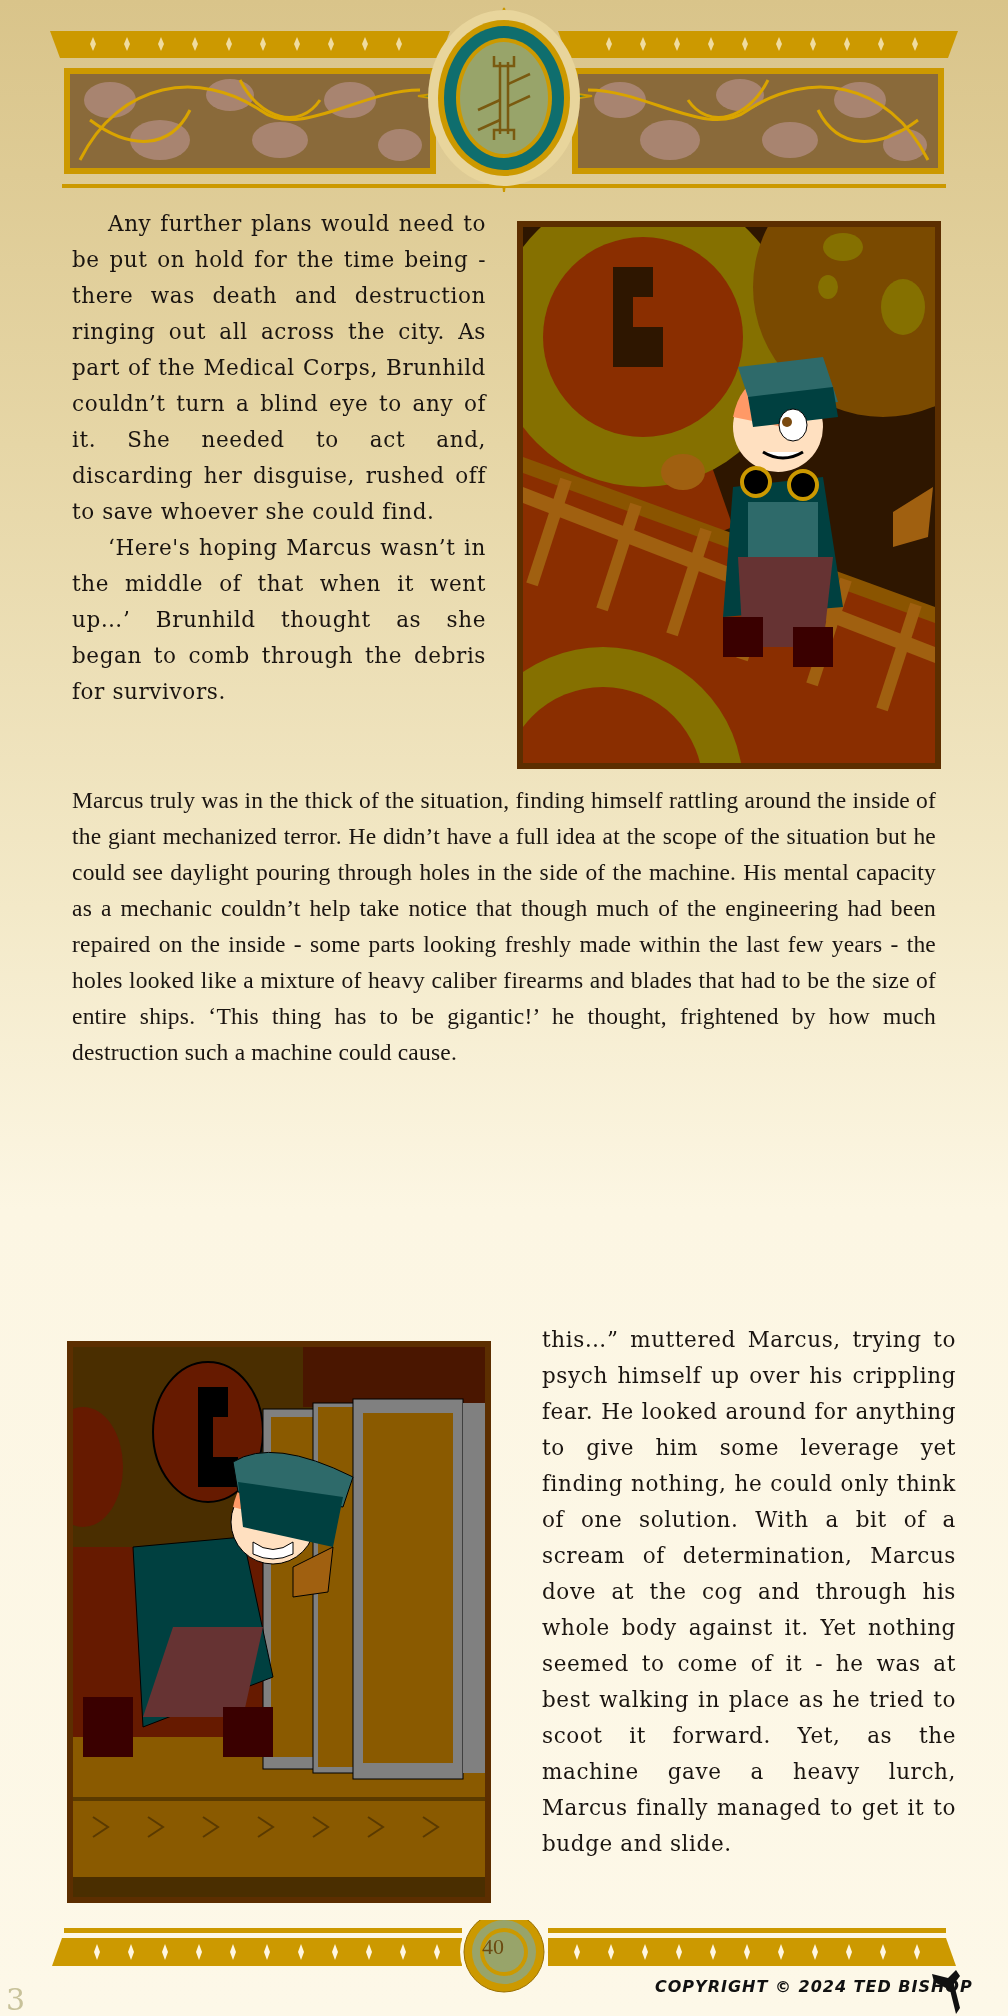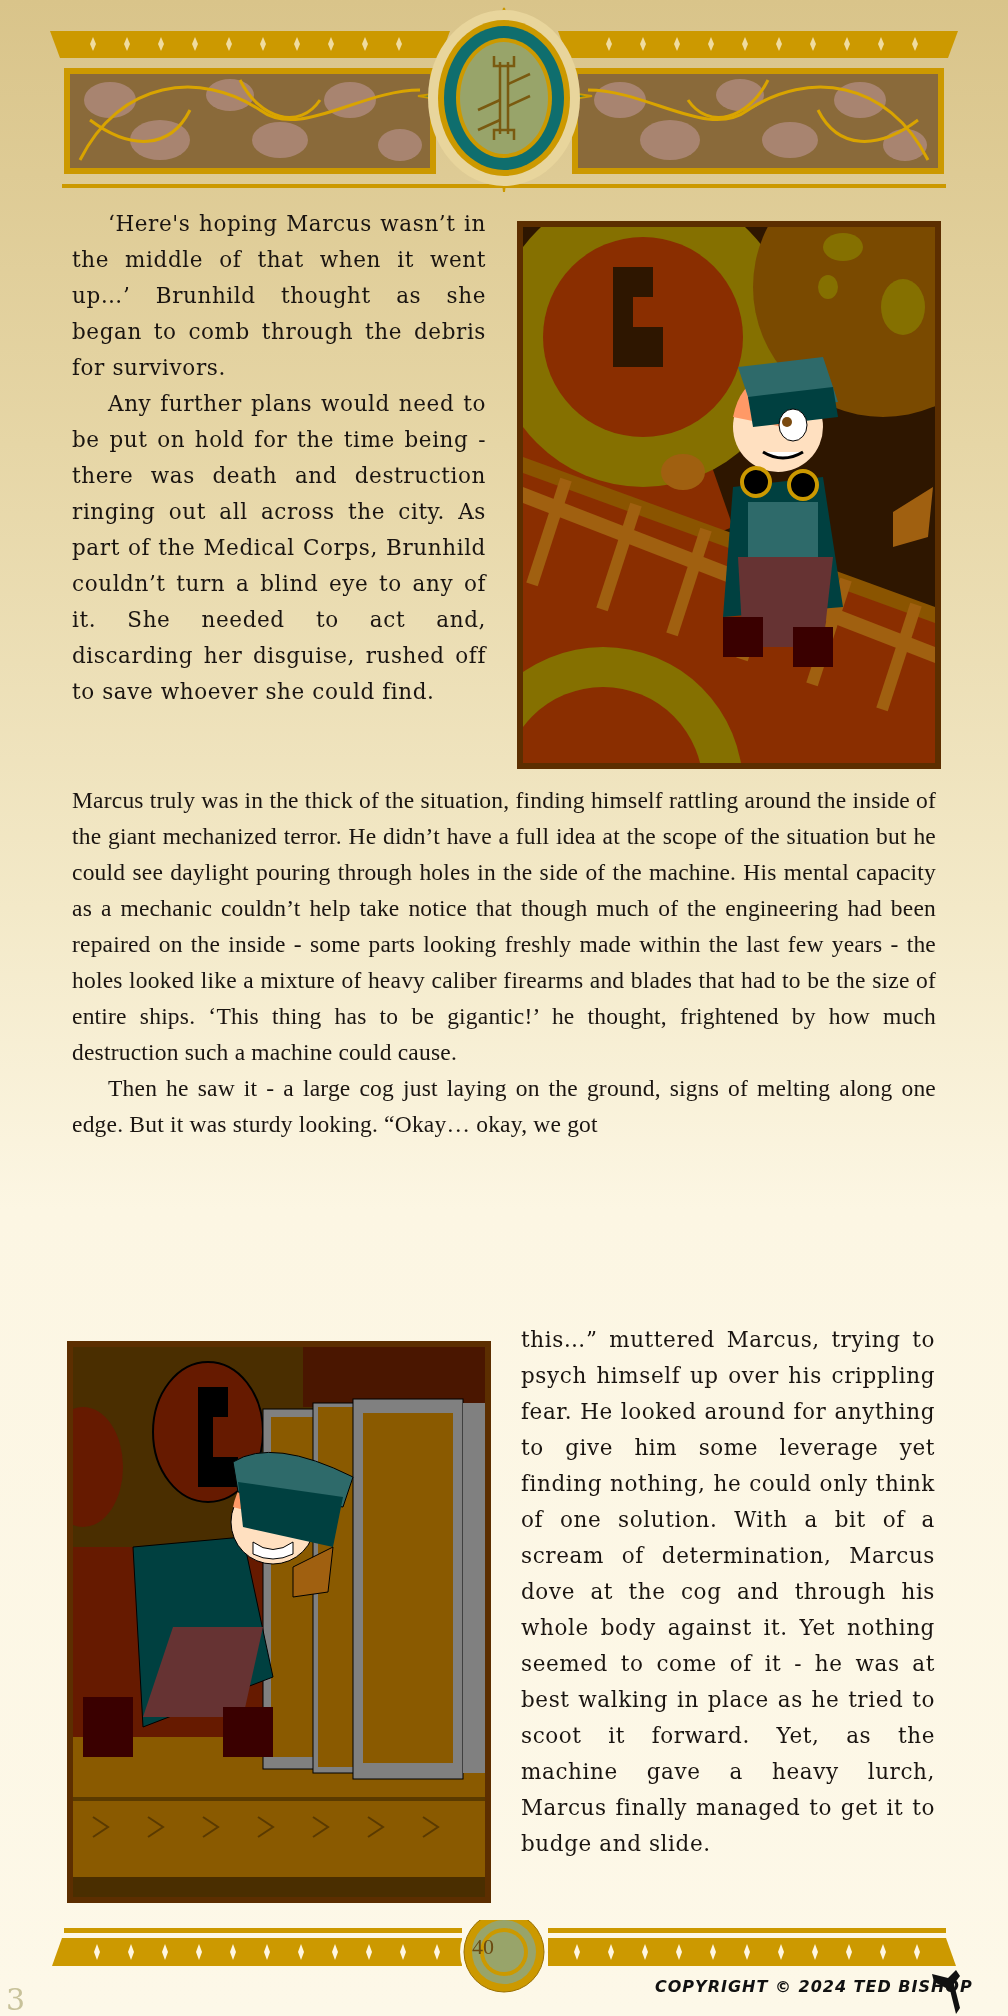--- a/index.html
+++ b/index.html
@@ -12,21 +12,21 @@
   .footer{position:absolute;left:0;top:1920px;width:1008px;height:96px;}
   .text{
     position:absolute;font-size:21.5px;line-height:36px;text-align:justify;
     letter-spacing:0.6px;
   }
   .text p{margin:0;text-indent:36px;}
   .text p.cont{text-indent:0;}
   .text.narrow{font-family:"Liberation Serif","DejaVu Serif",serif;font-size:23.5px;letter-spacing:0.2px;}
   .panel{position:absolute;border:6px solid #5c2e00;box-sizing:border-box;overflow:hidden;}
   .page-number{
-    position:absolute;left:472px;top:1934px;width:48px;text-align:left;
+    position:absolute;left:456px;top:1934px;width:48px;text-align:right;
     font-family:"Liberation Serif",serif;font-size:22px;color:#6b4a10;
   }
   .copyright{
     position:absolute;left:655px;top:1977px;font-family:"DejaVu Sans",sans-serif;
     font-size:16px;font-style:italic;font-weight:bold;letter-spacing:1px;color:#111;
   }
   .corner-mark{position:absolute;left:6px;top:1982px;font-size:30px;color:#c8c29a;font-family:"DejaVu Serif",serif;}
 </style>
 </head>
 <body>
@@ -98,22 +98,22 @@
     <g fill="none" stroke="#7a5a10" stroke-width="2.5">
       <path d="M500,62 v72 M508,62 v72"></path>
       <path d="M494,56 v10 h20 v-10"></path>
       <path d="M494,140 v-10 h20 v10"></path>
       <path d="M508,84 l22,-10 M508,106 l22,-10 M500,100 l-22,10 M500,120 l-22,10"></path>
     </g>
   </svg>
 </div>
 
 <div class="text" style="left:72px;top:206px;width:414px;">
+  <p>Any further plans would need to be put on hold for the time being - there was death and destruction ringing out all across the city. As part of the Medical Corps, Brunhild couldn’t turn a blind eye to any of it. She needed to act and, discarding her disguise, rushed off to save whoever she could find.</p>
   <p>‘Here's hoping Marcus wasn’t in the middle of that when it went up…’ Brunhild thought as she began to comb through the debris for survivors.</p>
-  <p>Any further plans would need to be put on hold for the time being - there was death and destruction ringing out all across the city. As part of the Medical Corps, Brunhild couldn’t turn a blind eye to any of it. She needed to act and, discarding her disguise, rushed off to save whoever she could find.</p>
 </div>
 
 <div class="panel" style="left:517px;top:221px;width:424px;height:548px;">
   <svg width="412" height="536" viewBox="0 0 412 536">
     <rect width="412" height="536" fill="#2e1600"></rect>
     <polygon points="0,120 140,100 210,300 0,380" fill="#8a2e00"></polygon>
     <circle cx="120" cy="110" r="150" fill="#857000"></circle>
     <circle cx="120" cy="110" r="100" fill="#8a2e00"></circle>
     <path d="M90,40 h40 v30 h-20 v30 h30 v40 h-50z" fill="#2e1600"></path>
     <circle cx="360" cy="60" r="130" fill="#7a4a00"></circle>
@@ -148,21 +148,20 @@
     <path d="M240,225 q20,12 40,0" stroke="#000" stroke-width="3" fill="#fff"></path>
     <circle cx="233" cy="255" r="14" fill="#000" stroke="#cc9900" stroke-width="4"></circle>
     <circle cx="280" cy="258" r="14" fill="#000" stroke="#cc9900" stroke-width="4"></circle>
     <ellipse cx="160" cy="245" rx="22" ry="18" fill="#a06010"></ellipse>
     <path d="M370,285 l40,-25 l-5,50 l-35,10z" fill="#a06010"></path>
   </svg>
 </div>
 
 <div class="text narrow" style="left:72px;top:782px;width:864px;font-family:Liberation Serif, serif;">
   <p class="cont">Marcus truly was in the thick of the situation, finding himself rattling around the inside of the giant mechanized terror. He didn’t have a full idea at the scope of the situation but he could see daylight pouring through holes in the side of the machine. His mental capacity as a mechanic couldn’t help take notice that though much of the engineering had been repaired on the inside - some parts looking freshly made within the last few years - the holes looked like a mixture of heavy caliber firearms and blades that had to be the size of entire ships. ‘This thing has to be gigantic!’ he thought, frightened by how much destruction such a machine could cause.</p>
-  <p>Then he saw it - a large cog just laying on the ground, signs of melting along one edge. But it was sturdy looking. “Okay… okay, we got</p>
 </div>
 
 <div class="panel" style="left:67px;top:1341px;width:424px;height:562px;">
   <svg width="412" height="550" viewBox="0 0 412 550">
     <rect width="412" height="550" fill="#4a2e00"></rect>
     <rect x="0" y="200" width="412" height="200" fill="#661a00"></rect>
     <rect x="230" y="0" width="182" height="60" fill="#4a1600"></rect>
     <ellipse cx="135" cy="85" rx="55" ry="70" fill="#661a00" stroke="#000" stroke-width="2"></ellipse>
     <path d="M125,40 h30 v30 h-15 v40 h25 v30 h-40z" fill="#000"></path>
     <ellipse cx="10" cy="120" rx="40" ry="60" fill="#661a00"></ellipse>
@@ -192,21 +191,21 @@
     <rect x="150" y="360" width="50" height="50" fill="#3a0000"></rect>
     <circle cx="200" cy="175" r="42" fill="#ffe0c0" stroke="#000"></circle>
     <path d="M160,160 Q170,110 230,120 L215,175z" fill="#ff9966"></path>
     <path d="M160,115 Q200,90 280,130 L270,160 L165,145z" fill="#2e6a6a" stroke="#000"></path>
     <path d="M165,135 L270,150 L260,200 L170,180z" fill="#004040"></path>
     <path d="M180,195 q20,15 40,0 v12 q-20,10 -40,0z" fill="#fff" stroke="#000"></path>
     <path d="M220,220 l40,-20 l-5,45 l-35,5z" fill="#a06010" stroke="#000"></path>
   </svg>
 </div>
 
-<div class="text" style="left:521px;top:1322px;width:414px;">
+<div class="text" style="left:542px;top:1322px;width:414px;">
   <p class="cont">this…” muttered Marcus, trying to psych himself up over his crippling fear. He looked around for anything to give him some leverage yet finding nothing, he could only think of one solution. With a bit of a scream of determination, Marcus dove at the cog and through his whole body against it. Yet nothing seemed to come of it - he was at best walking in place as he tried to scoot it forward. Yet, as the machine gave a heavy lurch, Marcus finally managed to get it to budge and slide.</p>
 </div>
 
 <div class="footer">
   <svg width="1008" height="96" viewBox="0 0 1008 96">
     <rect x="64" y="8" width="398" height="5" fill="#cc9900"></rect>
     <rect x="548" y="8" width="398" height="5" fill="#cc9900"></rect>
     <polygon points="62,18 462,18 462,46 52,46" fill="#cc9900"></polygon>
     <polygon points="548,18 946,18 956,46 548,46" fill="#cc9900"></polygon>
     <g fill="#fff6e0">

